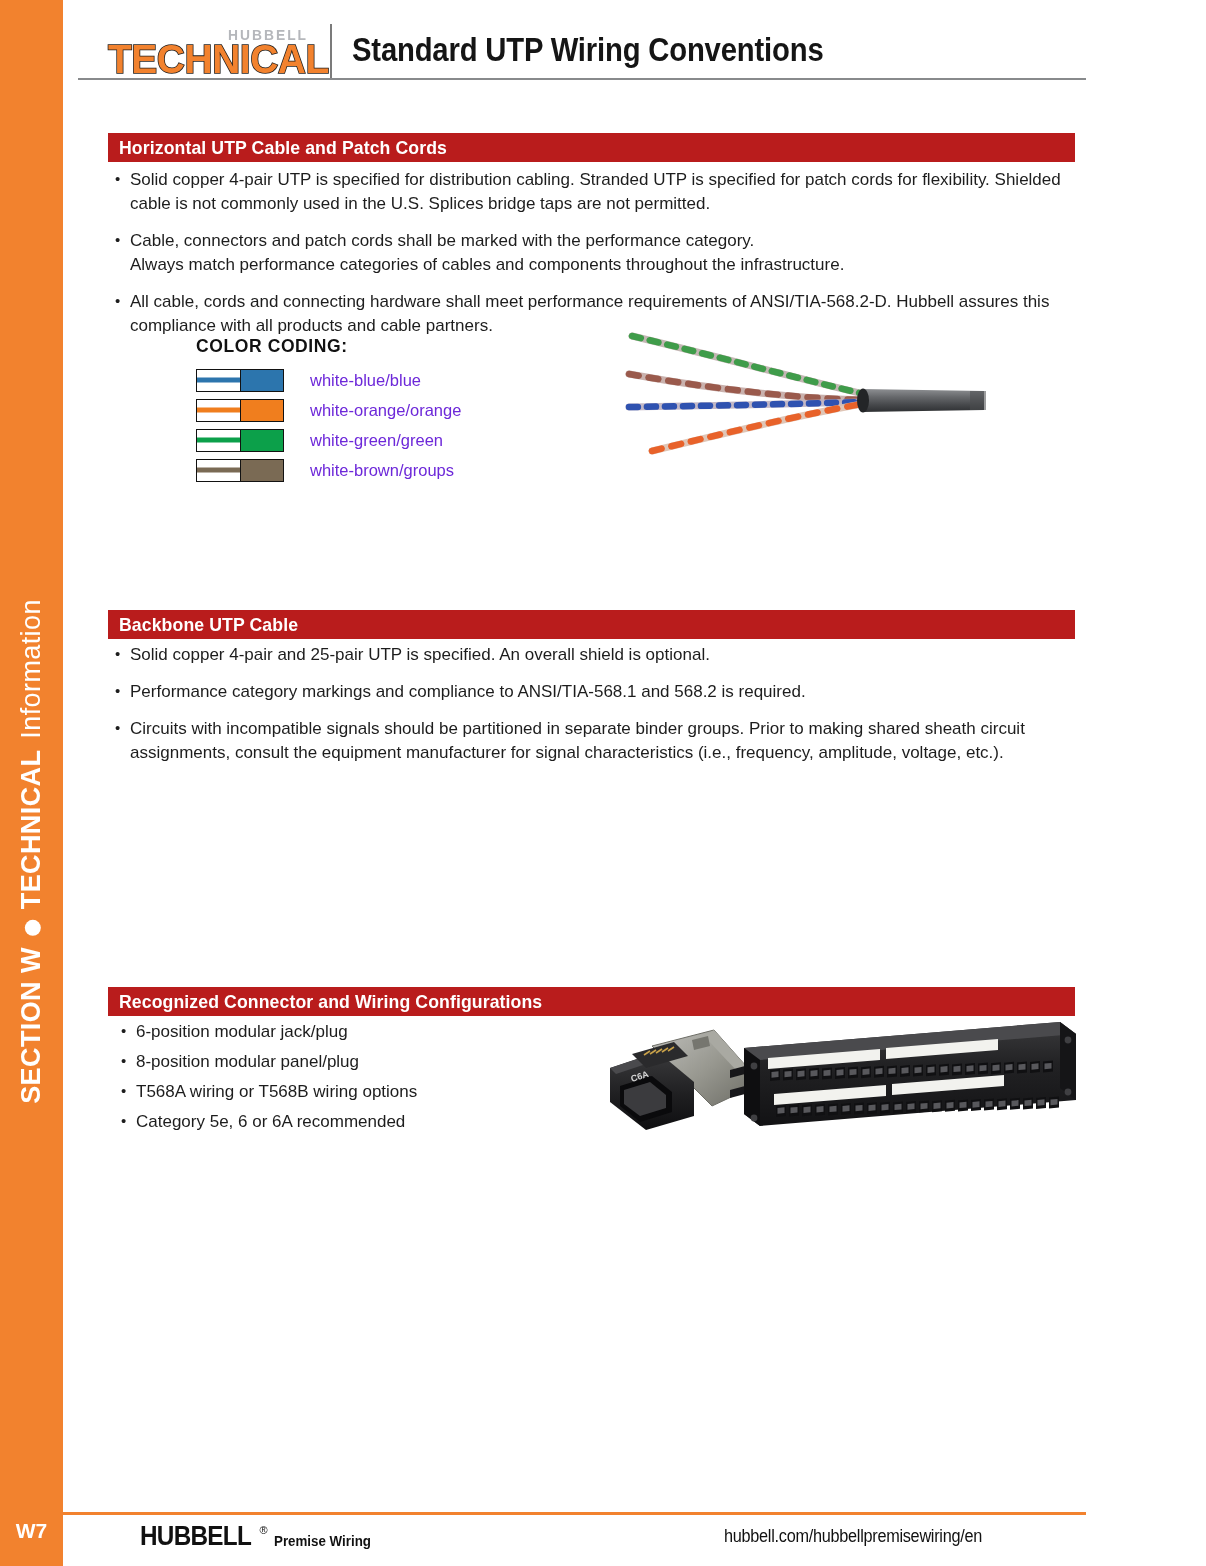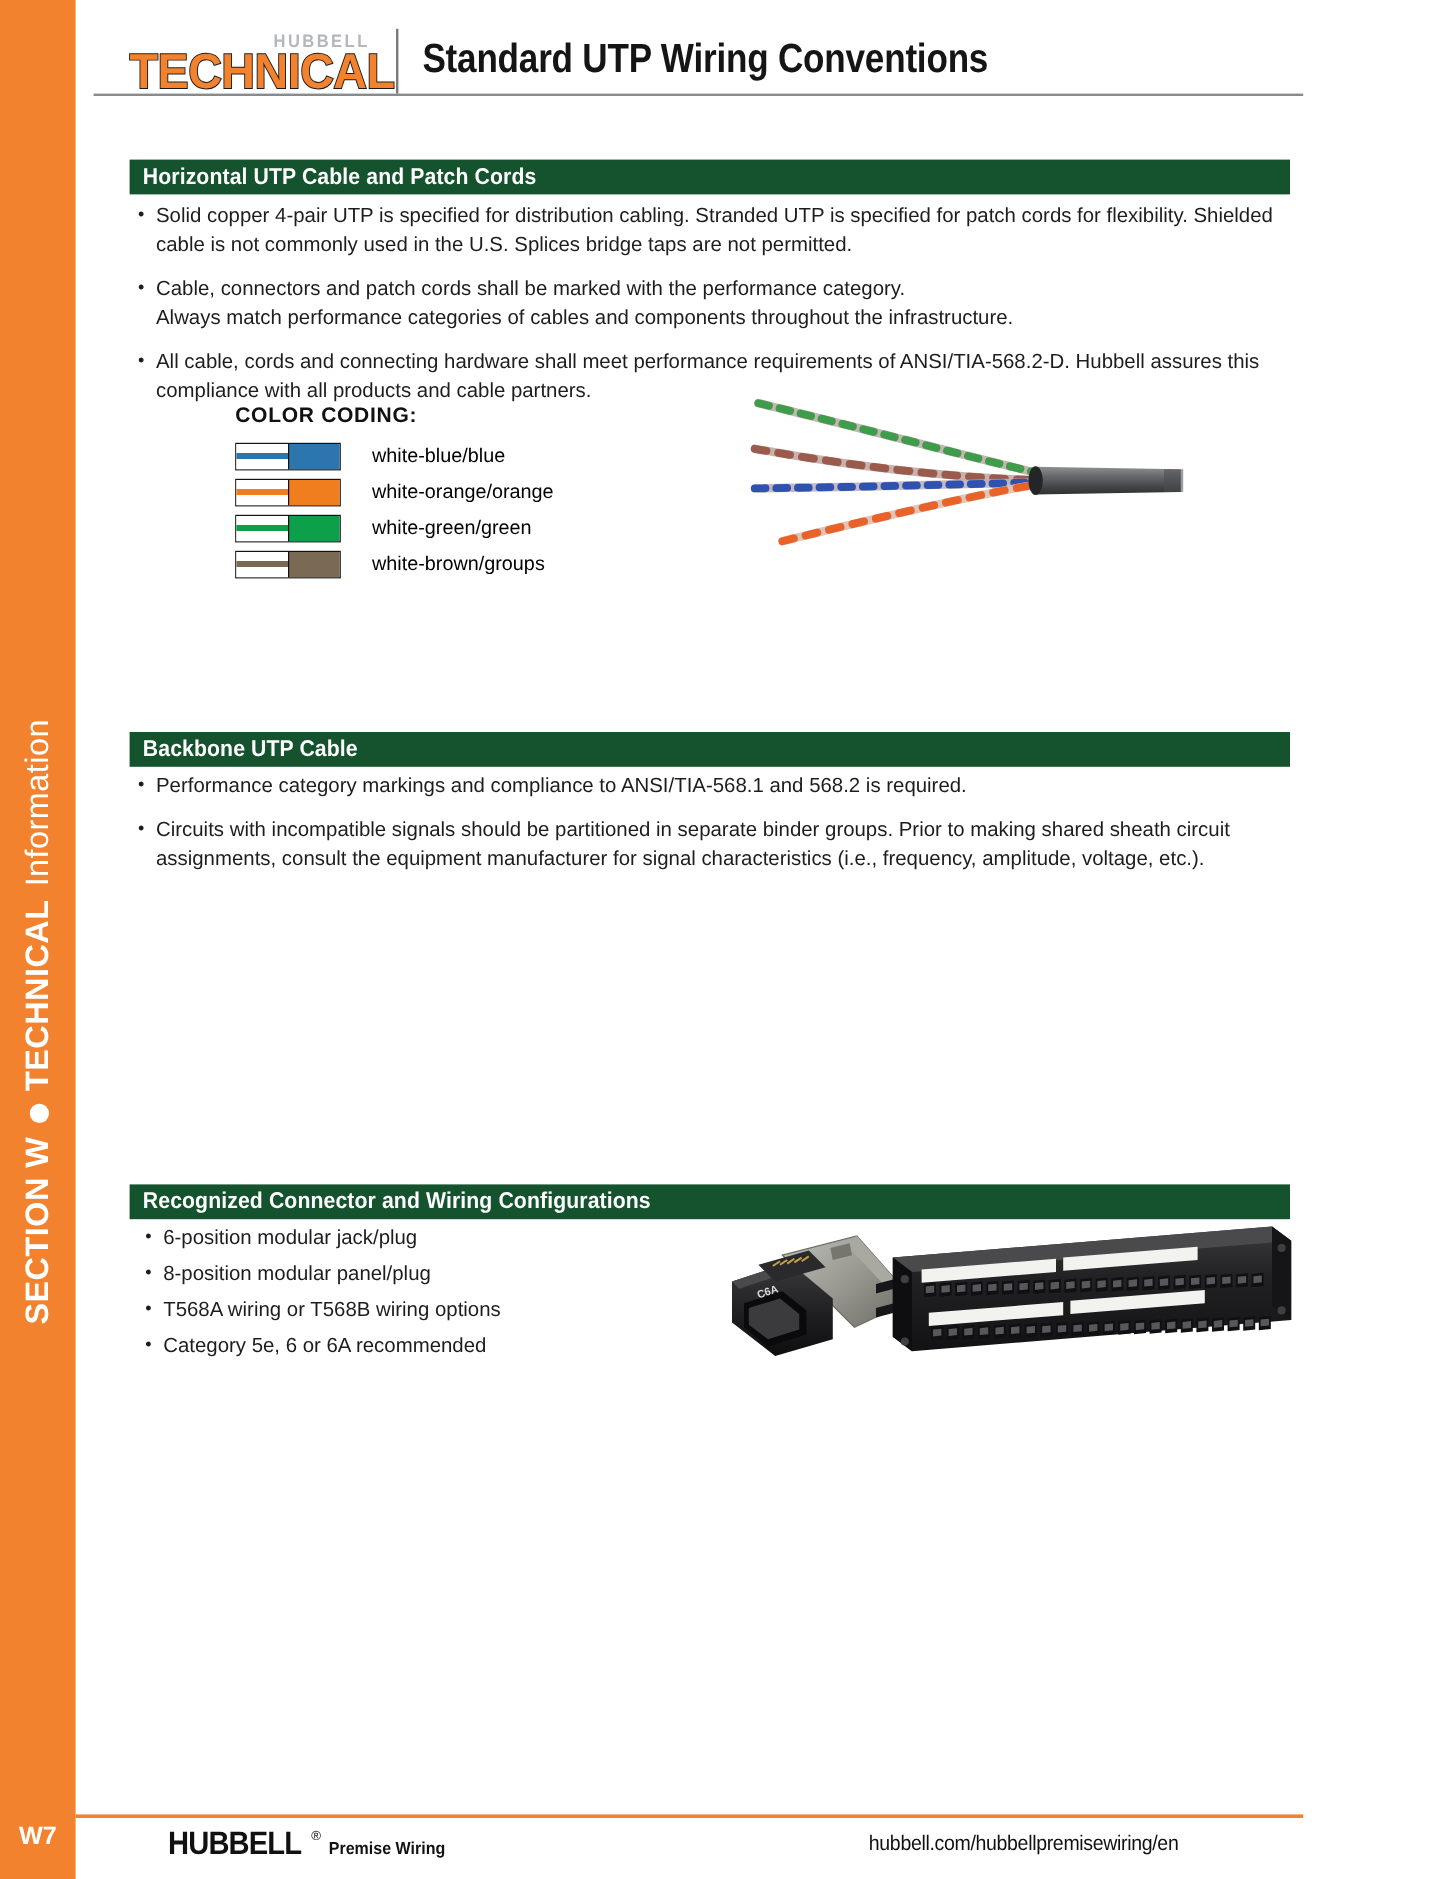--- a/index.html
+++ b/index.html
@@ -125,21 +125,21 @@
     height: 2px;
     background: #888a8c;
   }
 
   
   .section-bar {
     position: absolute;
     left: 108px;
     width: 967px;
     height: 29px;
-    background: #14532d;
+    background: #b91c1c;
     color: #ffffff;
     font-size: 19px;
     font-weight: bold;
     letter-spacing: 0.1px;
     display: flex;
     align-items: center;
     padding-left: 11px;
     box-sizing: border-box;
     transform-origin: left center;
   }
@@ -218,21 +218,21 @@
   }
   .swatch-solid {
     width: 50%;
     height: 100%;
     border-left: 1.4px solid #121212;
     box-sizing: border-box;
   }
   .cc-label {
     margin-left: 26px;
     font-size: 16.5px;
-    color: #000000;
+    color: #6d28d9;
     white-space: nowrap;
   }
 
   
   .cable-photo {
     position: absolute;
     left: 596px;
     top: 330px;
     width: 392px;
     height: 130px;
@@ -436,20 +436,23 @@
     <path d="M266 59 L388 61 L388 80 L266 82 Z" fill="url(#jacketG)"></path>
     <ellipse cx="267" cy="70.5" rx="6" ry="12" fill="#232527"></ellipse>
     <rect x="374" y="61" width="16" height="19" fill="#4a4c4f" opacity="0.55"></rect>
   </svg>
 </div>
 
 <div class="section-bar" style="top:610px;">
   <span>Backbone UTP Cable</span>
 </div>
 <div class="bullets" style="left:112px; top:643px; width:950px;">
+  <div class="bullet-row">
+    <p>Solid copper 4-pair and 25-pair UTP is specified. An overall shield is optional.</p>
+  </div>
   <div class="bullet-row">
     <p>Performance category markings and compliance to ANSI/TIA-568.1 and 568.2 is required.</p>
   </div>
   <div class="bullet-row">
     <p>Circuits with incompatible signals should be partitioned in separate binder groups. Prior to making shared sheath circuit assignments, consult the equipment manufacturer for signal characteristics (i.e., frequency, amplitude, voltage, etc.).</p>
   </div>
 </div>
 
 <div class="section-bar" style="top:987px;">
   <span>Recognized Connector and Wiring Configurations</span>

